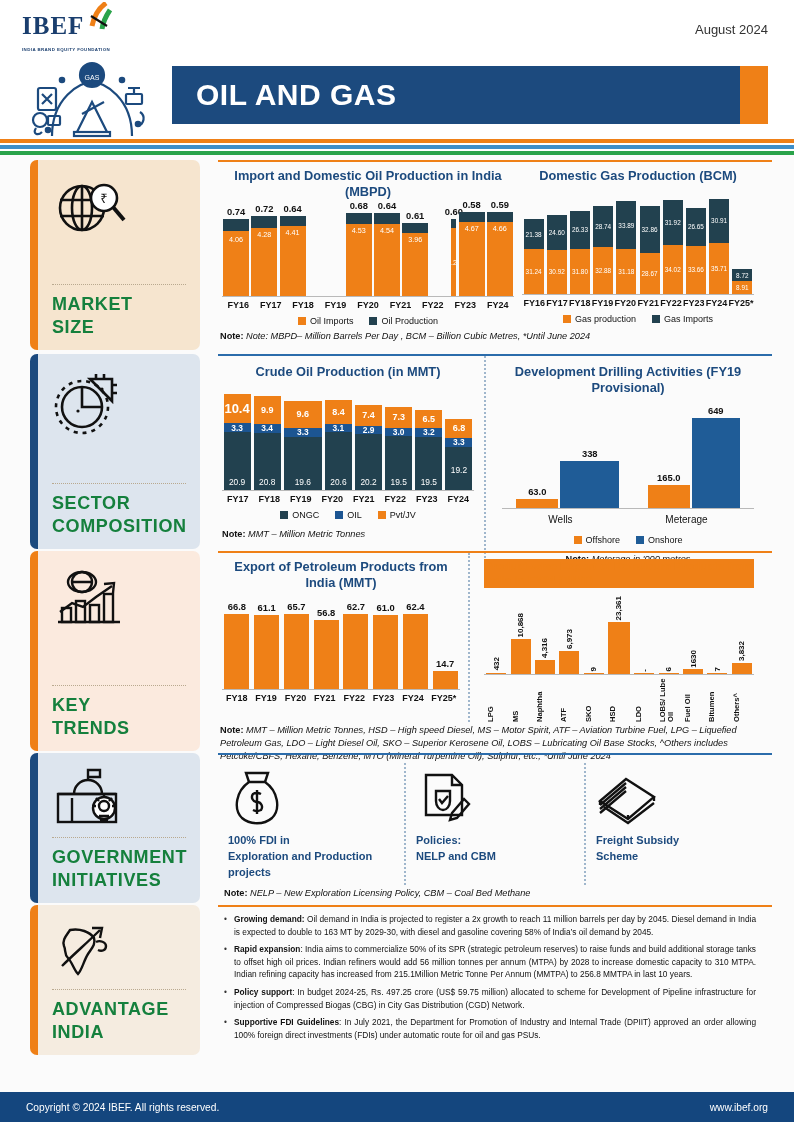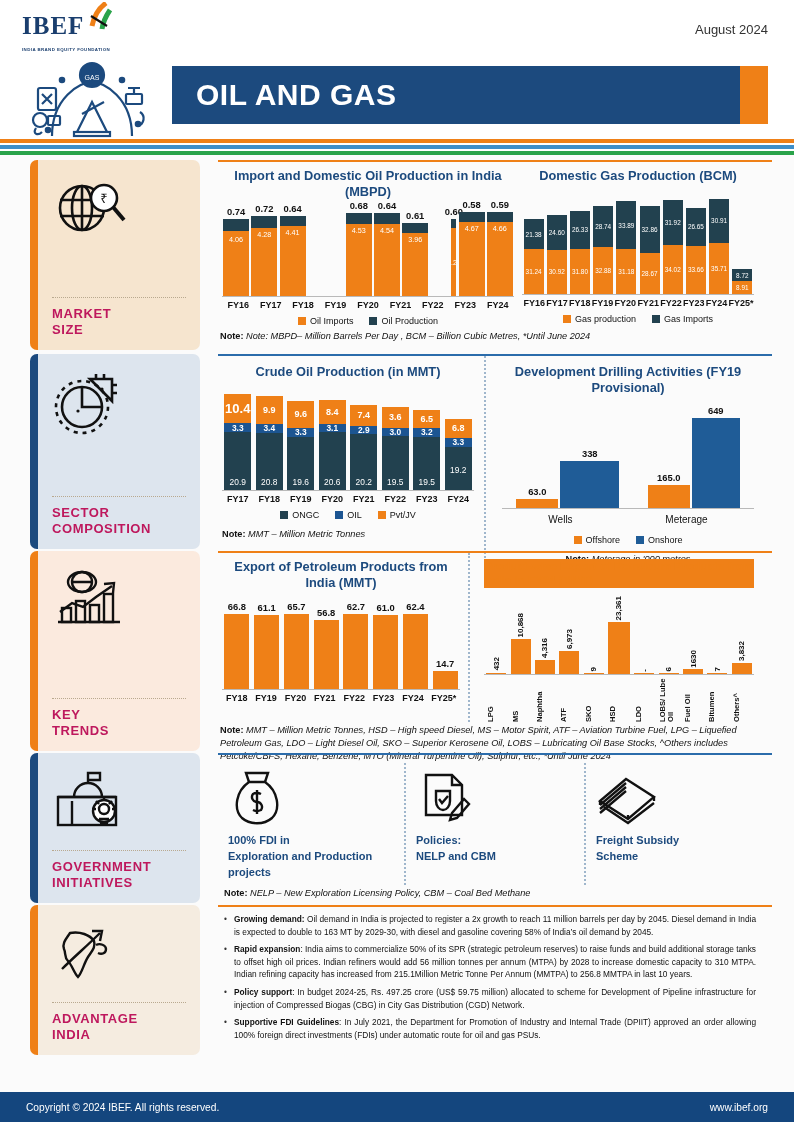--- a/index.html
+++ b/index.html
@@ -43,21 +43,21 @@
   .side-card.cream { background: #f6e5cf; }
   .side-card.cream .bar { background: #ef8017; }
   .side-card.cream2 { background: #fbeade; }
   .side-card.cream2 .bar { background: #ef8017; }
   .side-card.cream3 { background: #f5ece0; }
   .side-card.cream3 .bar { background: #ef8017; }
   .side-card.blue { background: #dde5ee; }
   .side-card.blue .bar { background: #1c4a7e; }
   .side-card .ico { height: 70px; display: flex; align-items: center; }
   .side-card .divider { border-top: 1px dotted #b9a98f; margin: 6px 0 8px 0; }
-  .side-card .lbl { font-size: 13px; font-weight: bold; color: #be185d; letter-spacing: .6px; line-height: 1.25; }
+  .side-card .lbl { font-size: 18px; font-weight: bold; color: #15803d; letter-spacing: .6px; line-height: 1.25; }
 
   .panel { flex: 1; margin-left: 18px; position: relative; }
 
   .chart-title { color: #1c4a7e; font-weight: bold; font-size: 12.8px; text-align: center; line-height: 1.25; }
   .chart-title.orange { color: #ef8017; text-align: left; font-size: 11.6px; }
 
   .note { font-size: 9.2px; font-style: italic; color: #111; line-height: 1.42; }
   .note b { font-style: normal; }
 
   
@@ -416,21 +416,21 @@
                     <div class="seg dark" style="height:57.8px;align-items:flex-end;padding-bottom:3px;font-size:8.4px;">20.9</div>
                   </div>
                 </div>
               <div class="bargrp" style="width:27px;height:100%;">
                   <div class="stack" style="height:94px;">
                     <div class="seg orange" style="height:27.5px;font-size:9px;font-weight:bold;">9.9</div>
                     <div class="seg navy" style="height:9.4px;font-size:8.4px;font-weight:bold;">3.4</div>
                     <div class="seg dark" style="height:57.1px;align-items:flex-end;padding-bottom:3px;font-size:8.4px;">20.8</div>
                   </div>
                 </div>
-              <div class="bargrp" style="width:27px;height:100%;">
+              <div class="bargrp" style="width:38px;height:100%;">
                   <div class="stack" style="height:89px;">
                     <div class="seg orange" style="height:26.7px;font-size:9px;font-weight:bold;">9.6</div>
                     <div class="seg navy" style="height:9.2px;font-size:8.4px;font-weight:bold;">3.3</div>
                     <div class="seg dark" style="height:53.1px;align-items:flex-end;padding-bottom:3px;font-size:8.4px;">19.6</div>
                   </div>
                 </div>
               <div class="bargrp" style="width:27px;height:100%;">
                   <div class="stack" style="height:89.7px;">
                     <div class="seg orange" style="height:23.4px;font-size:9px;font-weight:bold;">8.4</div>
                     <div class="seg navy" style="height:8.6px;font-size:8.4px;font-weight:bold;">3.1</div>
@@ -439,21 +439,21 @@
                 </div>
               <div class="bargrp" style="width:27px;height:100%;">
                   <div class="stack" style="height:85px;">
                     <div class="seg orange" style="height:20.6px;font-size:9px;font-weight:bold;">7.4</div>
                     <div class="seg navy" style="height:8.1px;font-size:8.4px;font-weight:bold;">2.9</div>
                     <div class="seg dark" style="height:56.3px;align-items:flex-end;padding-bottom:3px;font-size:8.4px;">20.2</div>
                   </div>
                 </div>
               <div class="bargrp" style="width:27px;height:100%;">
                   <div class="stack" style="height:82.7px;">
-                    <div class="seg orange" style="height:20.3px;font-size:9px;font-weight:bold;">3.6</div>
+                    <div class="seg orange" style="height:20.3px;font-size:9px;font-weight:bold;">7.3</div>
                     <div class="seg navy" style="height:8.4px;font-size:8.4px;font-weight:bold;">3.0</div>
                     <div class="seg dark" style="height:54px;align-items:flex-end;padding-bottom:3px;font-size:8.4px;">19.5</div>
                   </div>
                 </div>
               <div class="bargrp" style="width:27px;height:100%;">
                   <div class="stack" style="height:80.4px;">
                     <div class="seg orange" style="height:18.1px;font-size:9px;font-weight:bold;">6.5</div>
                     <div class="seg navy" style="height:8.9px;font-size:8.4px;font-weight:bold;">3.2</div>
                     <div class="seg dark" style="height:53.4px;align-items:flex-end;padding-bottom:3px;font-size:8.4px;">19.5</div>
                   </div>

